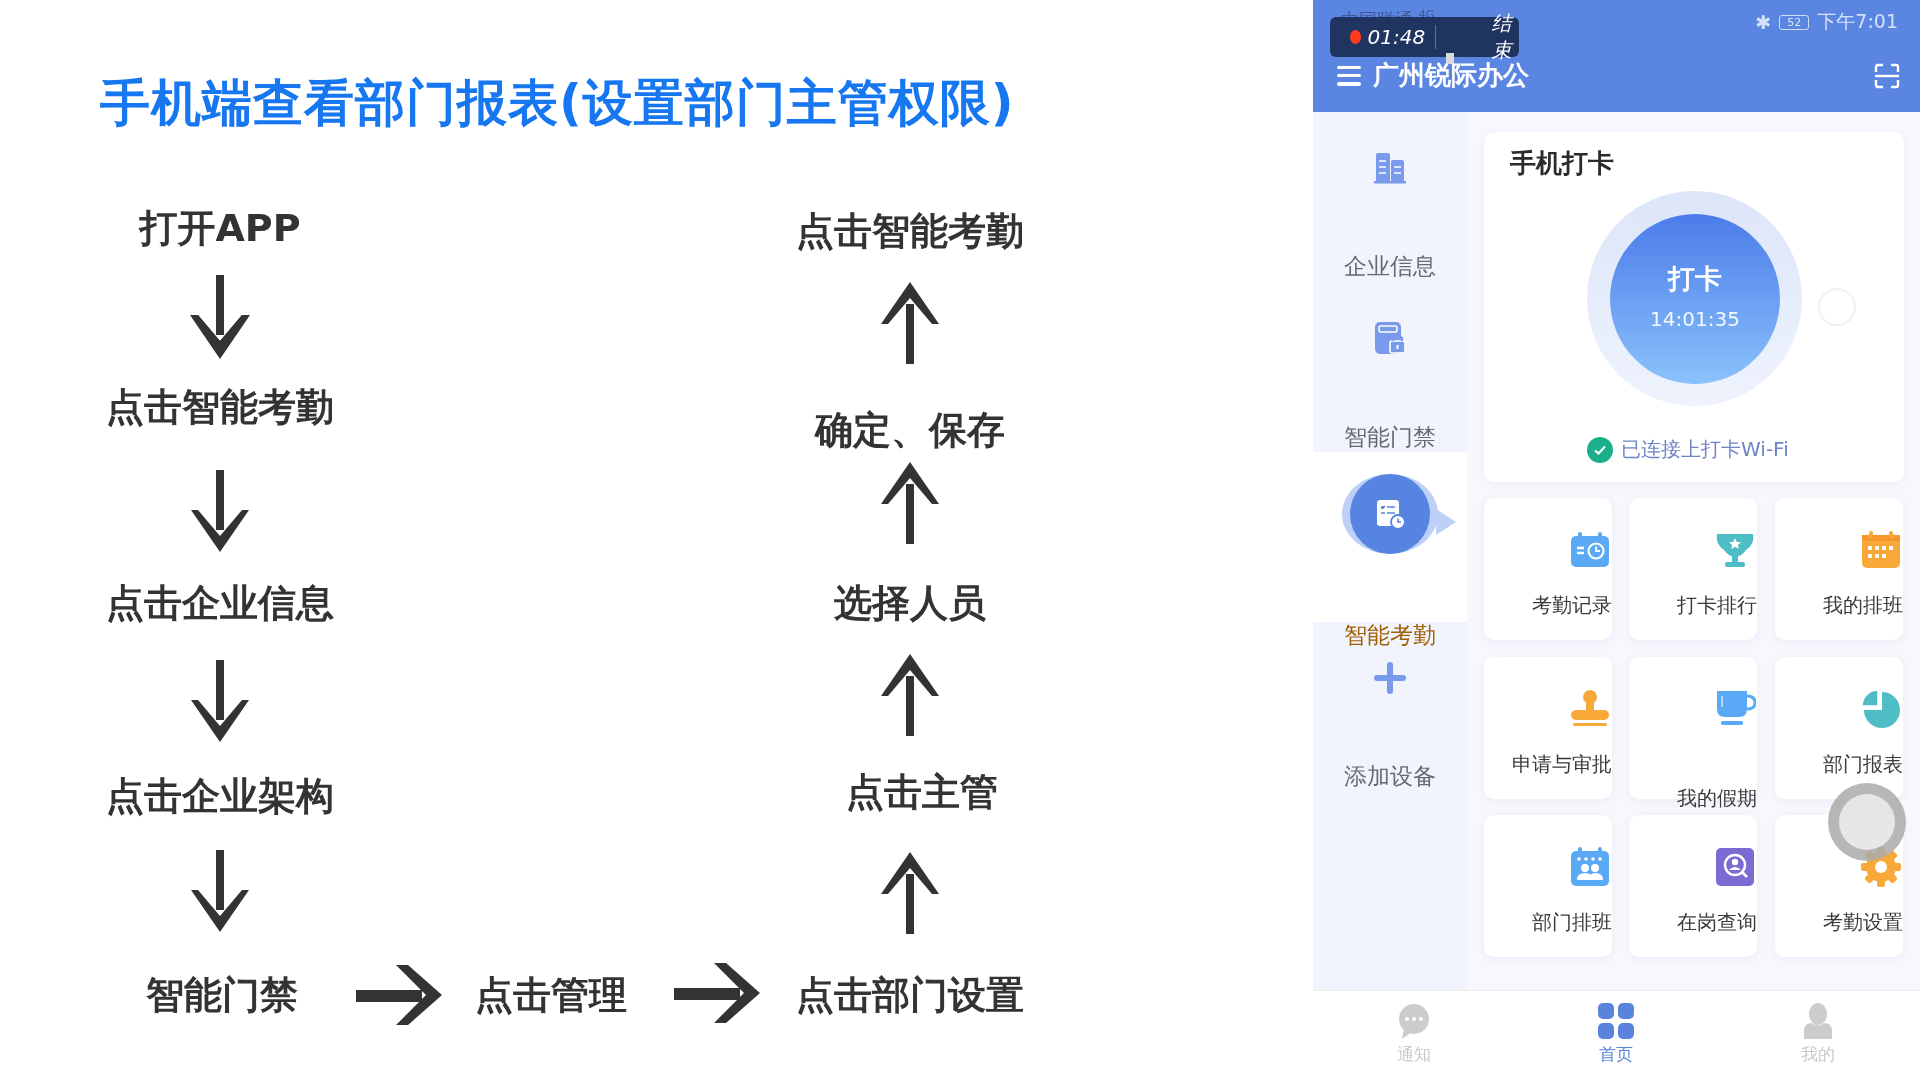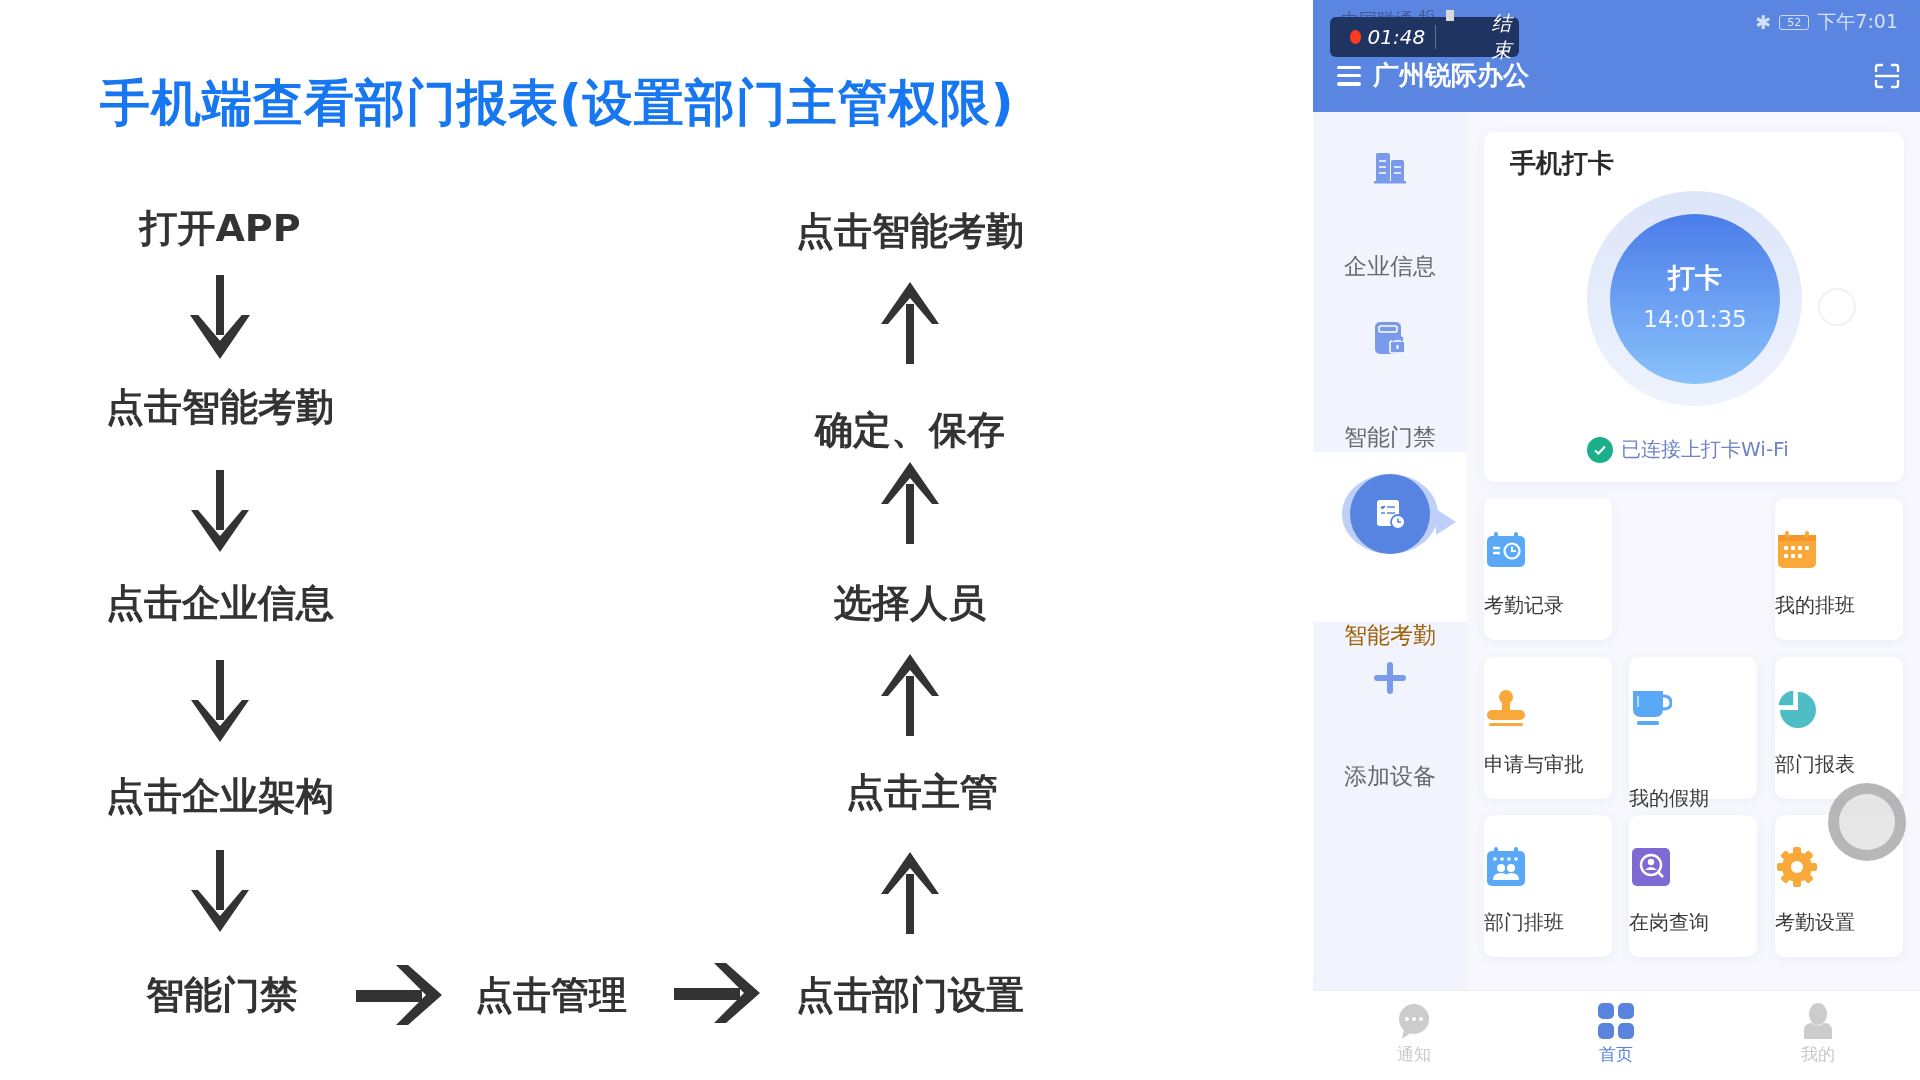--- a/index.html
+++ b/index.html
@@ -94,38 +94,38 @@
   .punch-outer {
     position: absolute; left: 103px; top: 59px; width: 215px; height: 215px; border-radius: 50%;
     background: linear-gradient(180deg, #dde5f9 0%, #eef3fd 100%);
   }
   .punch-inner {
     position: absolute; left: 126px; top: 82px; width: 170px; height: 170px; border-radius: 50%;
     background: linear-gradient(180deg, #4c7ce9 0%, #89c2fb 100%);
     display: flex; flex-direction: column; align-items: center; justify-content: center; color: #fff;
   }
   .punch-label { font-size: 27px; font-weight: bold; margin-top: -6px; }
-  .punch-time { font-size: 23px; margin-top: 10px; opacity: 0.92; }
+  .punch-time { font-size: 20px; margin-top: 10px; opacity: 0.92; }
   .ghost-circle {
     position: absolute; left: 334px; top: 156px; width: 38px; height: 38px; border-radius: 50%;
     border: 2px solid #f0f1f7;
   }
   .wifi-status {
     position: absolute; left: 103px; top: 304px; display: flex; align-items: center;
     font-size: 20px; color: #6f84c7; white-space: nowrap;
   }
   .check-circle {
     width: 26px; height: 26px; border-radius: 50%; background: #1bb08a; margin-right: 8px;
     display: flex; align-items: center; justify-content: center;
   }
 
   .tile {
     position: absolute; width: 128px; height: 142px; background: #ffffff; border-radius: 10px;
     box-shadow: 0 2px 10px rgba(110,120,200,0.08);
-    display: flex; flex-direction: column; align-items: flex-start;
+    display: flex; flex-direction: column; align-items: flex-end;
   }
   .tile-icon { margin-top: 30px; width: 44px; height: 44px; display: flex; align-items: center; justify-content: center; }
   .tile-label { margin-top: 20px; font-size: 20px; color: #3a3a3a; white-space: nowrap; }
 
   .assist-touch {
     position: absolute; left: 515px; top: 783px; width: 78px; height: 78px; border-radius: 50%;
     background: #ababab; opacity: 0.85; display: flex; align-items: center; justify-content: center;
   }
   .assist-touch div { width: 56px; height: 56px; border-radius: 50%; background: #e3e3e3; }
 
@@ -232,21 +232,21 @@
     <div class="status-right">
       <span>✱</span>
       <span class="battery">52</span>
       <span>下午7:01</span>
     </div>
 
     <div class="rec-pill">
       <span class="rec-dot"></span>
       <span>01:48</span>
       <span class="rec-sep"></span>
-      <span style="display:flex;align-items:flex-start;cursor:pointer;gap:32px;">
+      <span style="display:flex;align-items:flex-end;cursor:pointer;gap:32px;">
         <span class="rec-stop"></span>
         <span>结束</span>
       </span>
     </div>
 
     <div class="app-title">
       <div class="menu-icon">
           <span></span>
           <span></span>
           <span></span>
@@ -342,20 +342,31 @@
           <rect x="2" y="5" width="38" height="31" rx="5" fill="#5aa9f7"></rect>
           <rect x="9" y="1" width="4" height="7" rx="2" fill="#5aa9f7"></rect>
           <rect x="29" y="1" width="4" height="7" rx="2" fill="#5aa9f7"></rect>
           <path d="M8 17 H15 M8 22 H15" stroke="#fff" stroke-width="2.4"></path>
           <circle cx="27" cy="20" r="7.5" fill="none" stroke="#fff" stroke-width="2.2"></circle>
           <path d="M27 15.5 V20 H31" stroke="#fff" stroke-width="2" fill="none"></path>
         </svg>
     </div>
     <div class="tile-label">考勤记录</div>
   </div>
+  <div class="tile" style="left:316px; top:498px;">
+    <div class="tile-icon">
+      <svg width="42" height="40" viewBox="0 0 42 40">
+          <path d="M3 4 H39 Q41 14 32 20 Q27 27 21 27 Q15 27 10 20 Q1 14 3 4 Z" fill="#4fbdc6"></path>
+          <rect x="18" y="26" width="6" height="6" fill="#4fbdc6"></rect>
+          <rect x="11" y="32" width="20" height="5" rx="2" fill="#4fbdc6"></rect>
+          <polygon points="21,8 22.8,12 27,12.3 23.8,15 24.8,19 21,16.8 17.2,19 18.2,15 15,12.3 19.2,12" fill="#fff"></polygon>
+        </svg>
+    </div>
+    <div class="tile-label">打卡排行</div>
+  </div>
   <div class="tile" style="left:462px; top:498px;">
     <div class="tile-icon">
       <svg width="42" height="40" viewBox="0 0 42 40">
           <rect x="2" y="5" width="38" height="33" rx="5" fill="#f9a83a"></rect>
           <rect x="2" y="5" width="38" height="6" fill="#f7962a"></rect>
           <rect x="9" y="1" width="4" height="7" rx="2" fill="#f9a83a"></rect>
           <rect x="29" y="1" width="4" height="7" rx="2" fill="#f9a83a"></rect>
           <g fill="#fff">
             <rect x="8" y="16" width="4" height="4" rx="1"></rect>
             <rect x="15" y="16" width="4" height="4" rx="1"></rect>

